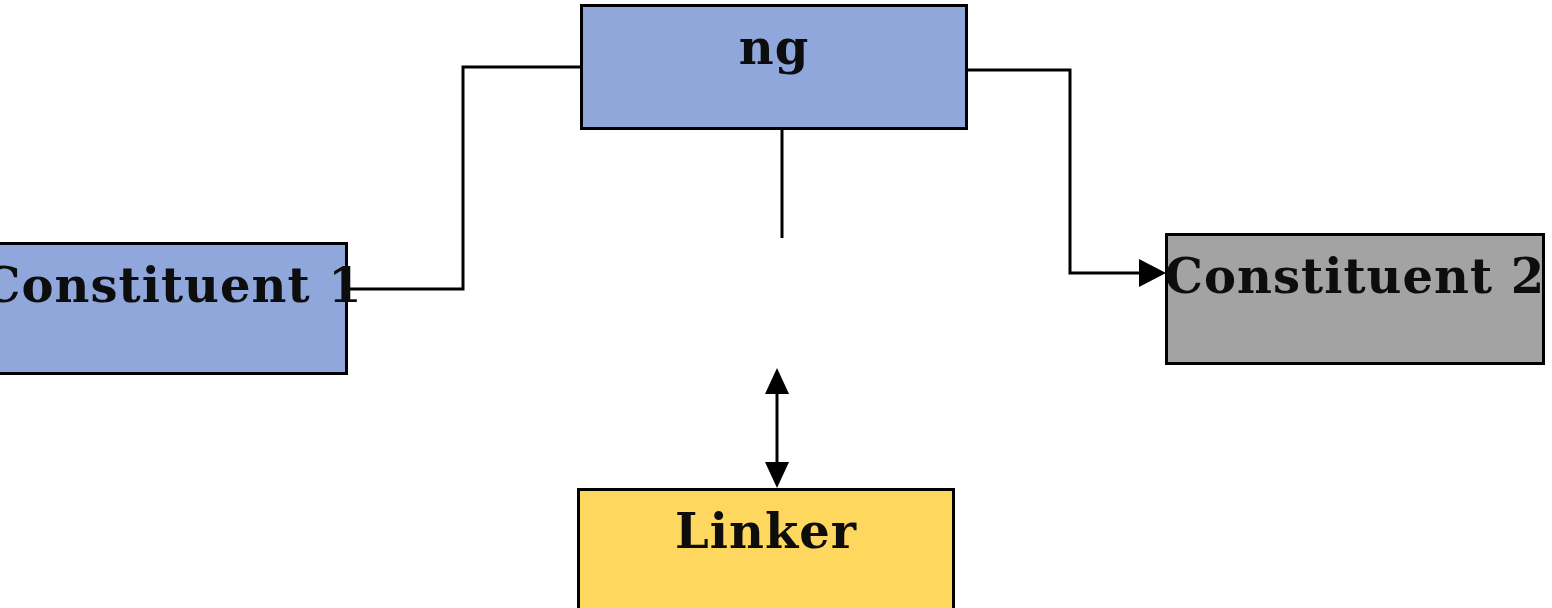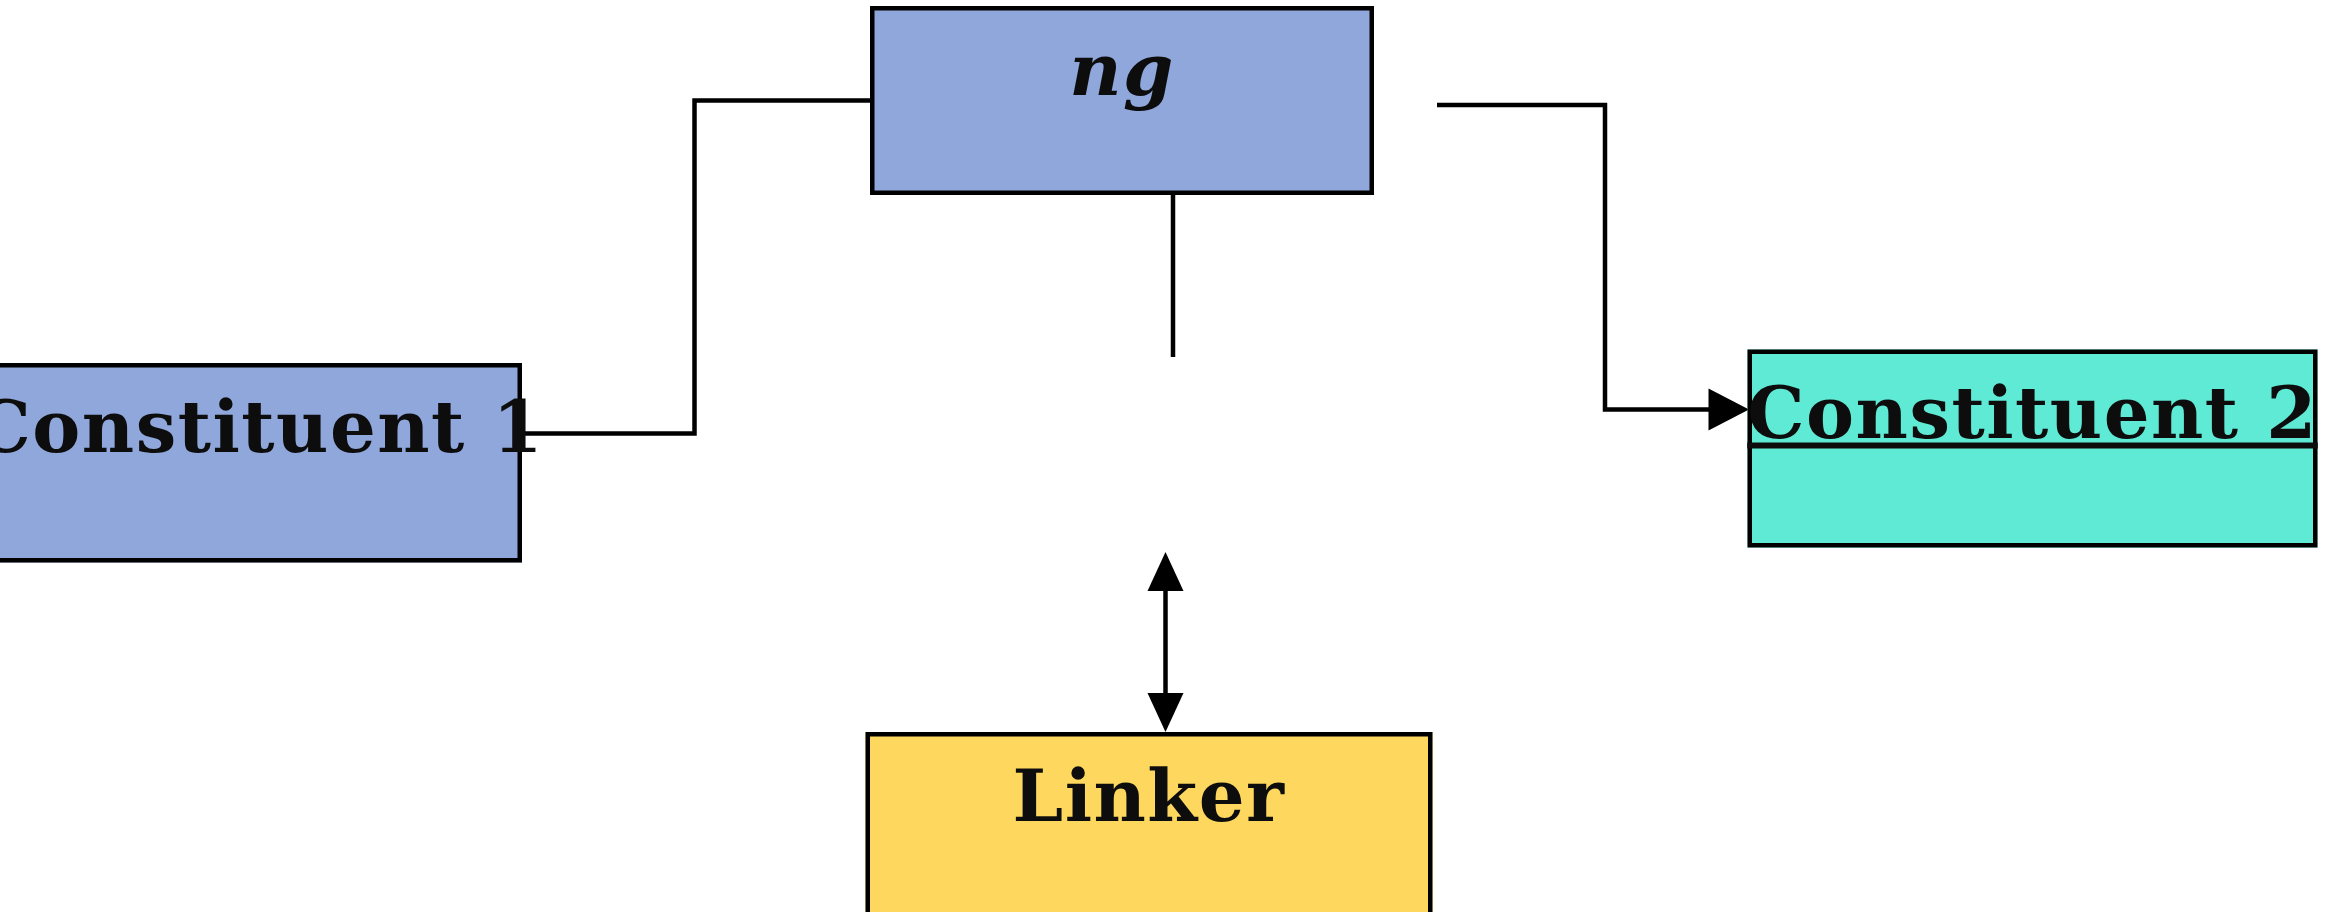--- a/index.html
+++ b/index.html
@@ -26,21 +26,21 @@
     align-items: flex-start;
     padding-top: 14px;
     color: #0d0d0d;
     font-weight: bold;
     font-size: 48px;
     line-height: 1.1;
     letter-spacing: 1px;
     text-align: center;
     white-space: nowrap;
   }
-  #node-ng           { left: 580px;  top: 4px;   width: 336px; height: 126px; font-style: italic; }
+  #node-ng           { left: 580px;  top: 4px;   width: 388px; height: 126px; }
   #node-constituent1 { left: -3px;   top: 242px; width: 351px; height: 133px; }
   #node-case-marker  { left: 575px;  top: 238px; width: 382px; height: 130px; }
   #node-constituent2 { left: 1165px; top: 233px; width: 380px; height: 132px; }
   #node-linker       { left: 577px;  top: 488px; width: 378px; height: 140px; }
 </style>
 </head>
 <body>
 
 <div class="canvas">
 
@@ -60,21 +60,21 @@
 
   <div class="node" id="node-ng" style="background-color: rgb(143, 167, 219);">
     <span>ng</span>
   </div>
 
   <div class="node" id="node-constituent1" style="background-color: rgb(143, 167, 219);">
     <span>Constituent 1</span>
   </div>
 
 
-  <div class="node" id="node-constituent2" style="background-color: #5eead4; text-decoration: underline;">
+  <div class="node" id="node-constituent2" style="background-color: #a3a3a3;">
     <span>Constituent 2</span>
   </div>
 
   <div class="node" id="node-linker" style="background-color: rgb(253, 215, 94);">
     <span>Linker</span>
   </div>
 
 </div>
 
 </body></html>

